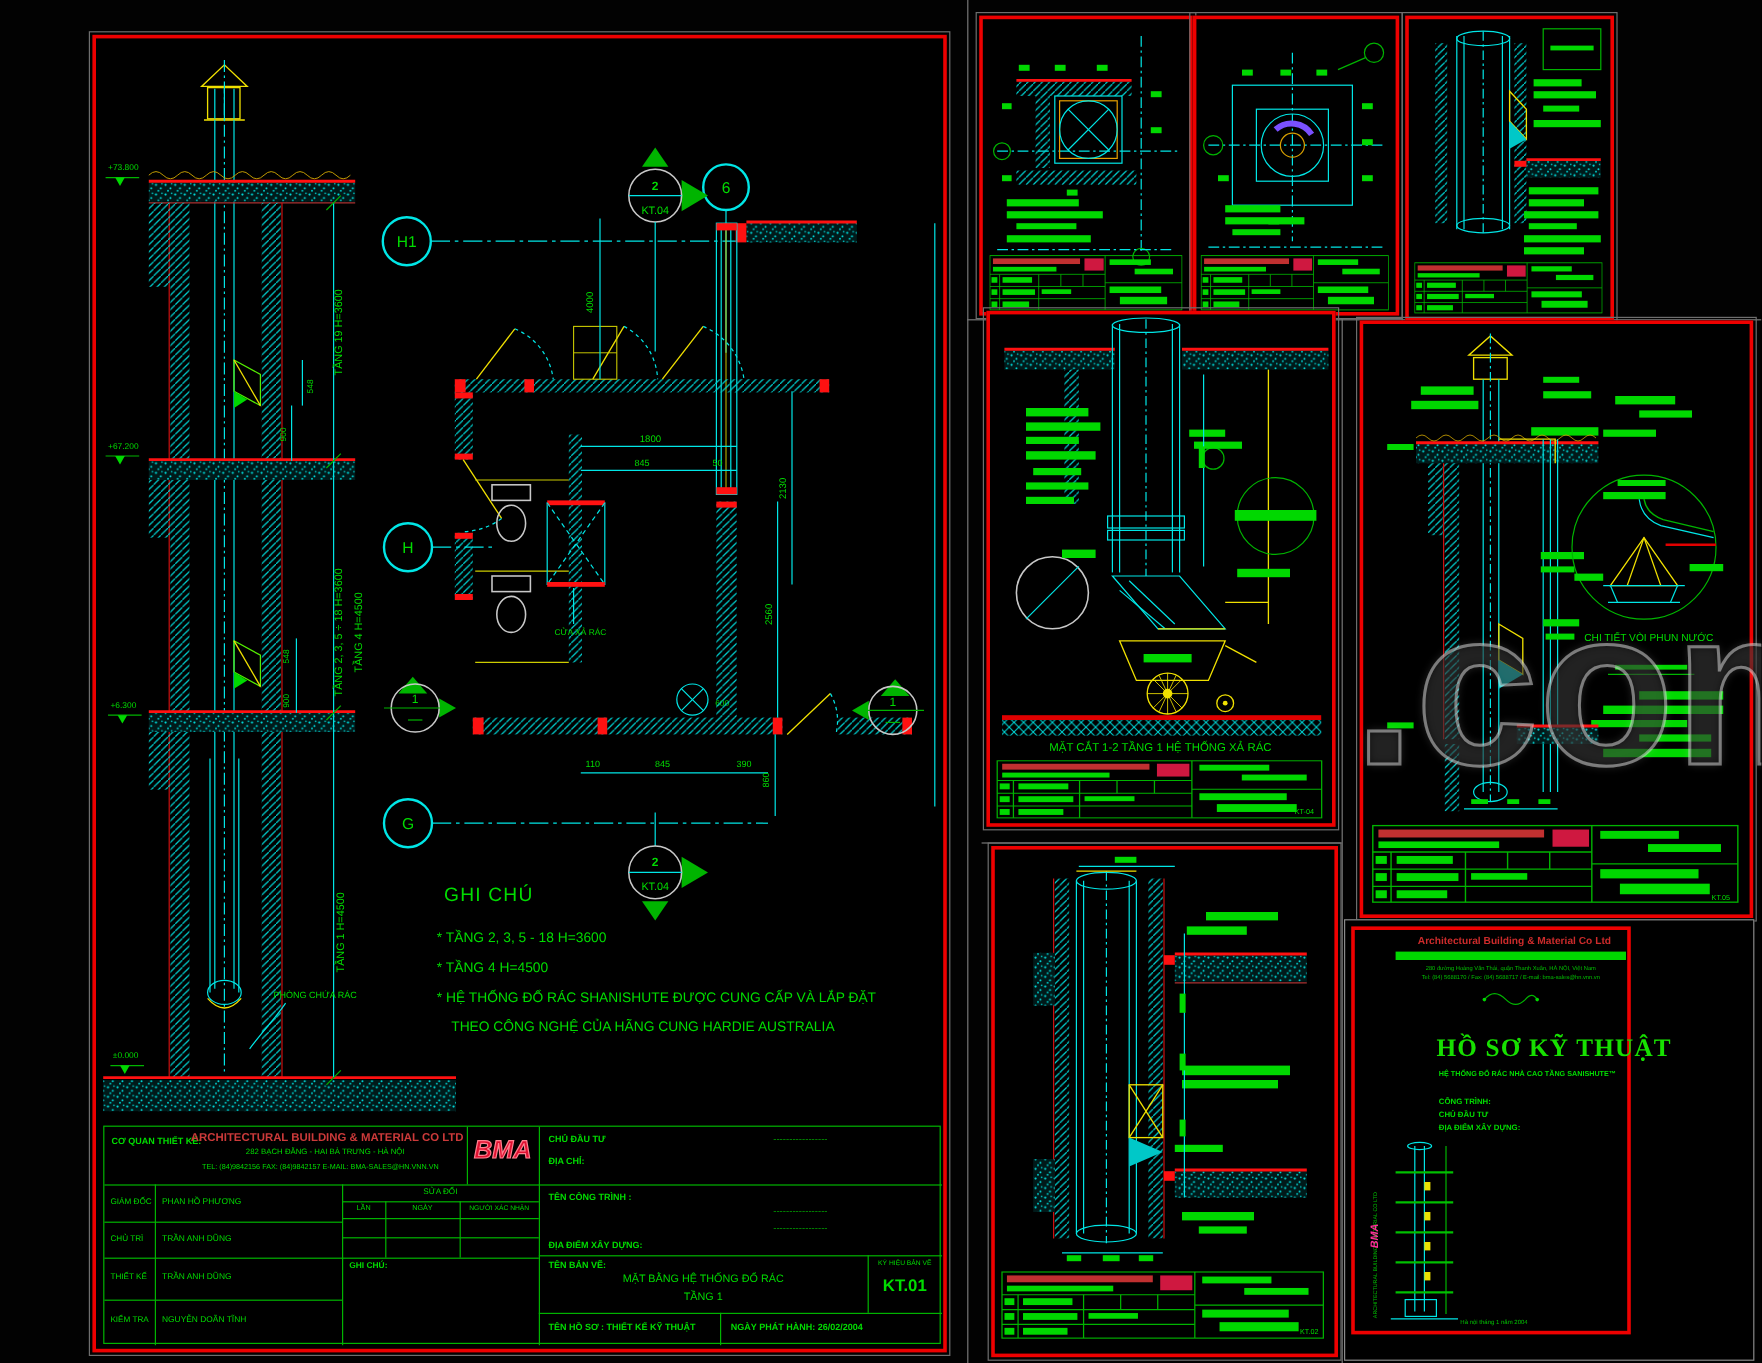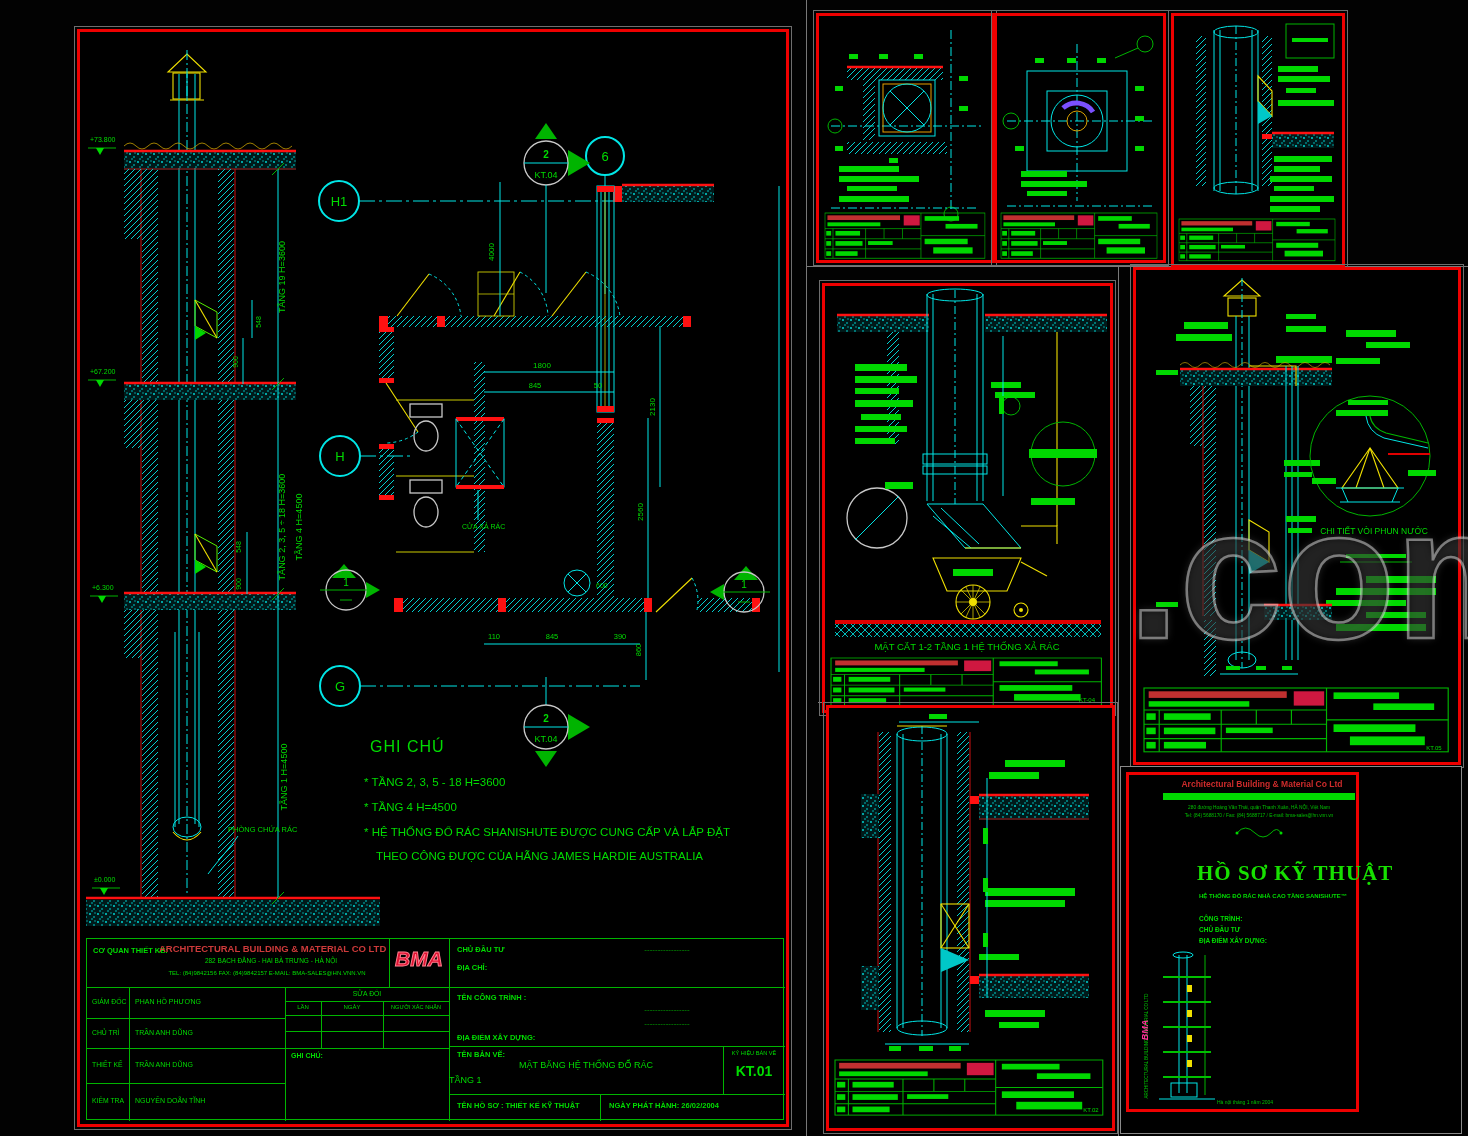--- a/index.html
+++ b/index.html
@@ -314,21 +314,21 @@
           <text y="15" font-size="9" text-anchor="middle">KT.04</text>
         </g>
       </g>
     </svg>
 
     <div>
       <div class="gt" style="left:290px;top:706px;font-size:16px;letter-spacing:1px;">GHI CHÚ</div>
       <div class="gt" style="left:284px;top:744px;font-size:11.5px;">* TẦNG 2, 3, 5 - 18 H=3600</div>
       <div class="gt" style="left:284px;top:769px;font-size:11.5px;">* TẦNG 4 H=4500</div>
       <div class="gt" style="left:284px;top:794px;font-size:11.5px;text-align:right;">* HỆ THỐNG ĐỔ RÁC SHANISHUTE ĐƯỢC CUNG CẤP VÀ LẮP ĐẶT</div>
-      <div class="gt" style="left:296px;top:818px;font-size:11.5px;">THEO CÔNG ĐƯỢC CỦA HÃNG JAMES HARDIE AUSTRALIA</div>
+      <div class="gt" style="left:296px;top:818px;font-size:11.5px;">THEO CÔNG NGHỆ CỦA HÃNG CUNG HARDIE AUSTRALIA</div>
     </div>
 
     <div class="tb" style="left:6px;top:906px;width:698px;height:182px;">
       <div class="hl" style="left:0;top:48px;width:698px;"></div>
       <div class="hl" style="left:0;top:79px;width:198px;"></div>
       <div class="hl" style="left:0;top:109px;width:198px;"></div>
       <div class="hl" style="left:0;top:144px;width:198px;"></div>
       <div class="vl" style="left:42px;top:48px;height:134px;"></div>
       <div class="vl" style="left:198px;top:48px;height:134px;"></div>
       <div class="vl" style="left:302px;top:0;height:48px;"></div>
@@ -364,21 +364,21 @@
       <div class="cell" style="left:204px;top:113px;font-size:7px;font-weight:bold;">GHI CHÚ:</div>
       <div class="cell" style="left:370px;top:6px;font-size:7.5px;font-weight:bold;">CHỦ ĐẦU TƯ</div>
       <div class="cell" style="left:500px;top:6px;width:160px;text-align:center;font-size:8px;color:#00a000;">-----------------</div>
       <div class="cell" style="left:370px;top:24px;font-size:7.5px;font-weight:bold;">ĐỊA CHỈ:</div>
       <div class="cell" style="left:370px;top:54px;font-size:7.5px;font-weight:bold;">TÊN CÔNG TRÌNH :</div>
       <div class="cell" style="left:500px;top:66px;width:160px;text-align:center;font-size:8px;color:#00a000;">-----------------</div>
       <div class="cell" style="left:500px;top:80px;width:160px;text-align:center;font-size:8px;color:#00a000;">-----------------</div>
       <div class="cell" style="left:370px;top:94px;font-size:7.5px;font-weight:bold;">ĐỊA ĐIỂM XÂY DỰNG:</div>
       <div class="cell" style="left:370px;top:111px;font-size:7.5px;font-weight:bold;">TÊN BẢN VẼ:</div>
       <div class="cell" style="left:362px;top:121px;width:274px;text-align:center;font-size:9px;">MẶT BẰNG HỆ THỐNG ĐỔ RÁC</div>
-      <div class="cell" style="left:362px;top:136px;width:274px;text-align:left;font-size:9px;">TẦNG 1</div>
+      <div class="cell" style="left:362px;top:136px;width:274px;text-align:center;font-size:9px;">TẦNG 1</div>
       <div class="cell" style="left:636px;top:111px;width:62px;text-align:center;font-size:5.6px;">KÝ HIỆU BẢN VẼ</div>
       <div class="cell" style="left:636px;top:124px;width:62px;text-align:center;font-size:14px;font-weight:bold;">KT.01</div>
       <div class="cell" style="left:370px;top:162px;font-size:7.5px;font-weight:bold;">TÊN HỒ SƠ : THIẾT KẾ KỸ THUẬT</div>
       <div class="cell" style="left:522px;top:162px;font-size:7.5px;font-weight:bold;">NGÀY PHÁT HÀNH: 26/02/2004</div>
     </div>
   </div>
 
   <div class="sheet" style="left:816px;top:13px;width:178px;height:250px;">
     <svg width="172" height="244">
       <line x1="132" y1="14" x2="132" y2="196" class="sC" stroke-width="0.7" stroke-dasharray="9,3,2,3"></line>
@@ -464,21 +464,21 @@
       <rect x="100" y="140" width="58" height="6" class="fG"></rect>
       <rect x="100" y="150" width="46" height="6" class="fG"></rect>
       <rect x="96" y="160" width="62" height="6" class="fG"></rect>
       <rect x="100" y="170" width="40" height="5" class="fG"></rect>
       <rect x="96" y="180" width="64" height="6" class="fG"></rect>
       <rect x="96" y="190" width="50" height="6" class="fG"></rect>
       <use href="#mtb" transform="translate(5,203) scale(0.6,0.72)"></use>
     </svg>
   </div>
 
-  <div class="sheet" style="left:822px;top:283px;width:291px;height:430px;">
+  <div class="sheet" style="left:822px;top:259px;width:291px;height:430px;">
     <svg width="285" height="424">
       <rect x="12" y="30" width="92" height="16" fill="url(#spk)"></rect>
       <line x1="12" y1="29" x2="104" y2="29" class="sR" stroke-width="1.8"></line>
       <rect x="160" y="30" width="122" height="16" fill="url(#spk)"></rect>
       <line x1="160" y1="29" x2="282" y2="29" class="sR" stroke-width="1.8"></line>
       <rect x="62" y="46" width="12" height="112" fill="url(#hz)"></rect>
       <line x1="102" y1="8" x2="102" y2="215" class="sC"></line>
       <line x1="108" y1="8" x2="108" y2="215" class="sC" stroke-width="0.7"></line>
       <line x1="152" y1="8" x2="152" y2="215" class="sC" stroke-width="0.7"></line>
       <line x1="158" y1="8" x2="158" y2="215" class="sC"></line>

